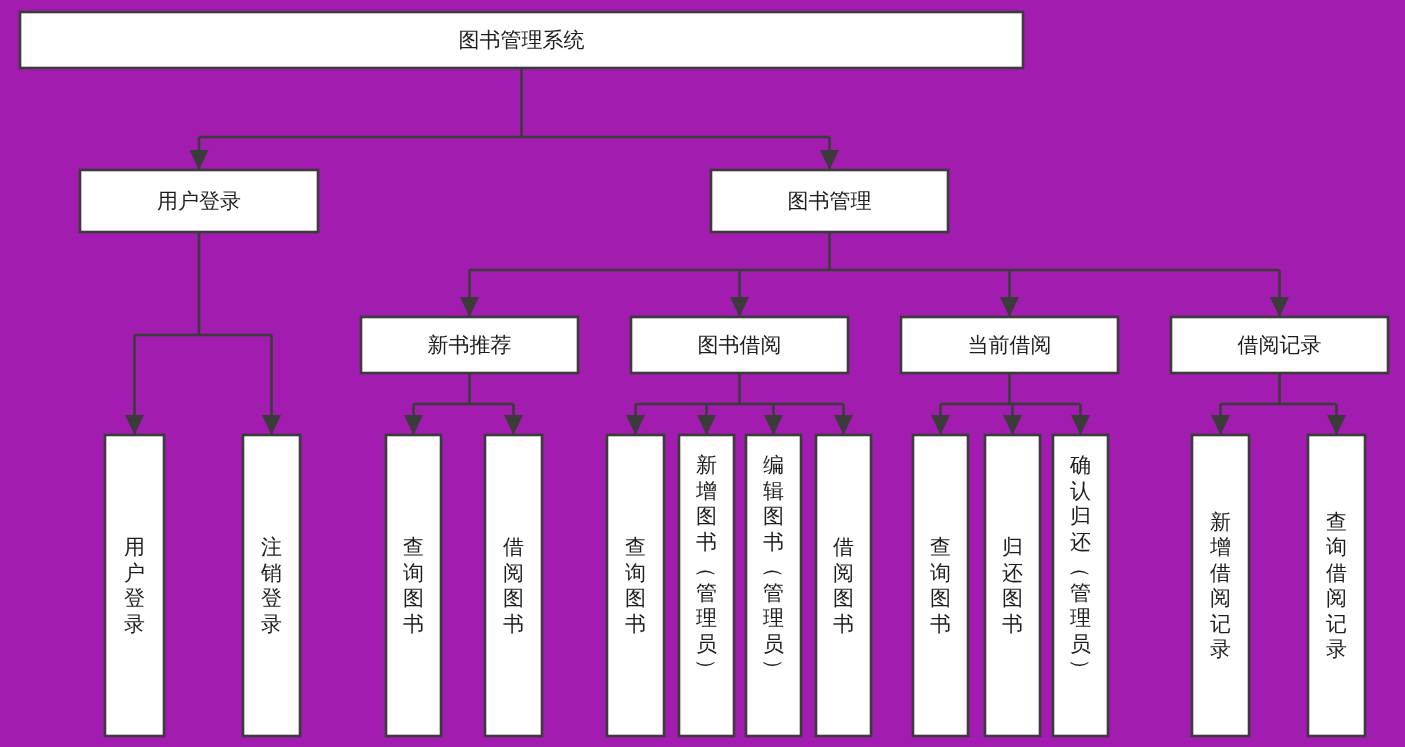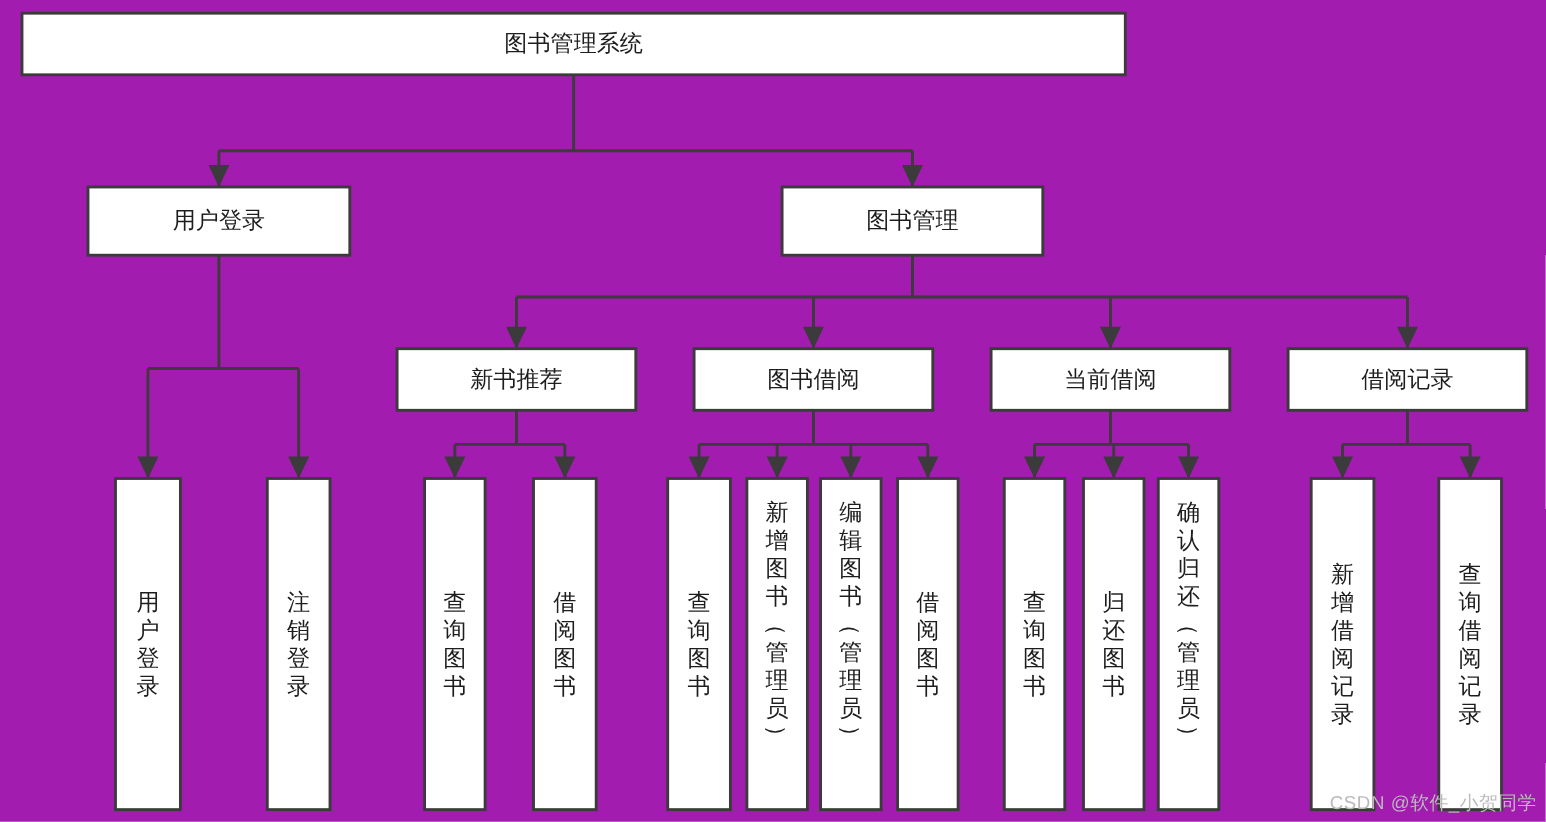--- a/index.html
+++ b/index.html
@@ -246,14 +246,13 @@
         <g>
           <text x="1336.5" y="528.89" class="node-label-v">查</text>
           <text x="1336.5" y="554.39" class="node-label-v">询</text>
           <text x="1336.5" y="579.89" class="node-label-v">借</text>
           <text x="1336.5" y="605.39" class="node-label-v">阅</text>
           <text x="1336.5" y="630.89" class="node-label-v">记</text>
           <text x="1336.5" y="656.39" class="node-label-v">录</text>
         </g>
       </g>
   </svg>
-  <div class="watermark">CSDN @软件_小贺同学</div>
 </div>
 
 </body></html>

